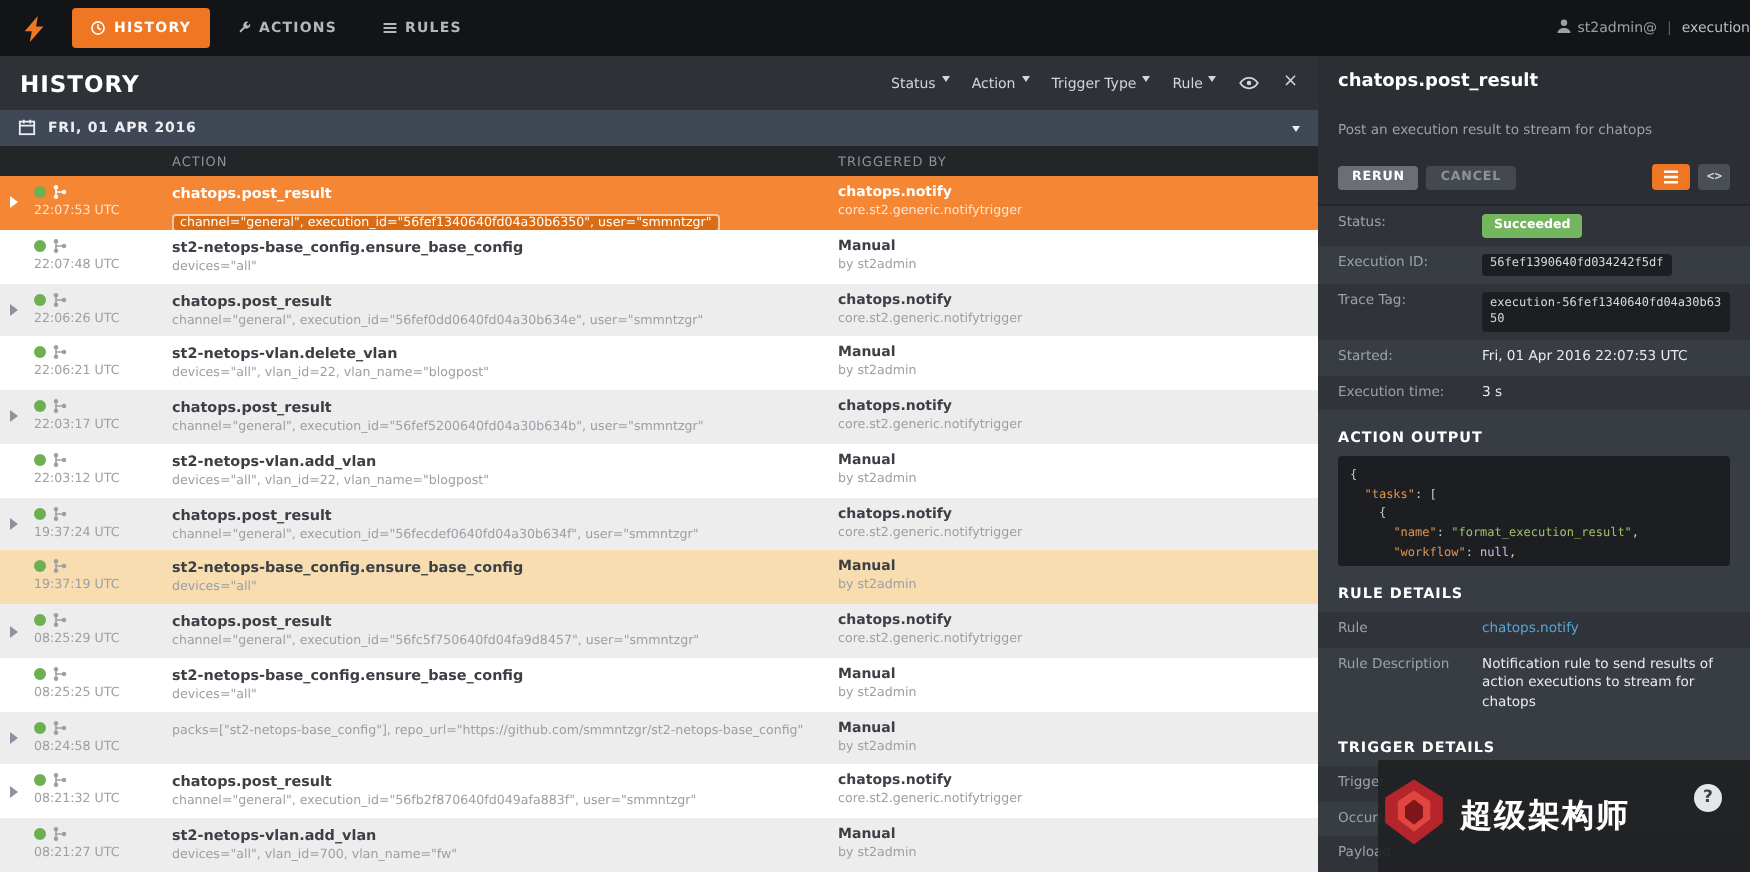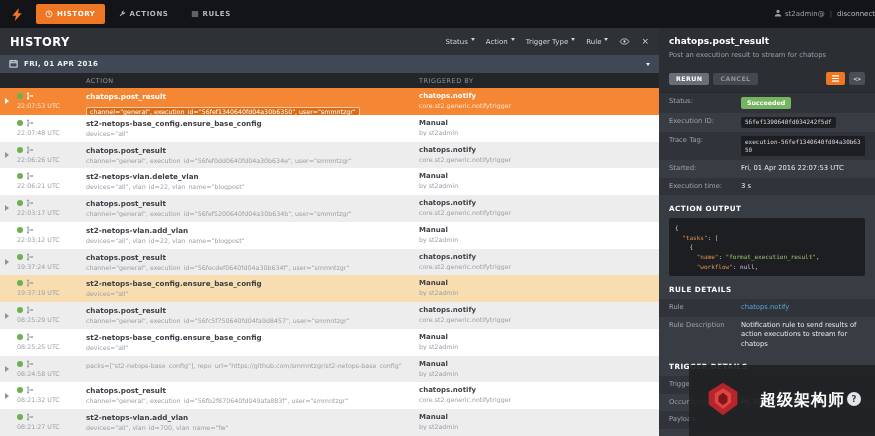--- a/index.html
+++ b/index.html
@@ -59,21 +59,21 @@
   .col.trigger{padding:4px 6px 0 0;min-width:0;overflow:hidden}
   .trig-name{font-size:7px;font-weight:bold;color:#3c4046;white-space:nowrap;overflow:hidden}
   .trig-sub{font-size:6.3px;color:#9aa0a6;margin-top:2px;white-space:nowrap;overflow:hidden}
   .row.selected .trig-name{color:#fff}
   .row.selected .trig-sub{color:#fde4cd}
 
   
   .detail-panel{width:216px;flex-shrink:0;background:#383c43;display:flex;flex-direction:column;overflow:hidden;position:relative}
   .detail-header{background:#2b2e33;padding:8px 10px 7px}
   .detail-title{font-size:9px;font-weight:bold;color:#fff}
-  .detail-desc{font-size:6.8px;color:#9da2a9;margin-top:5px;line-height:1.35}
+  .detail-desc{font-size:6.8px;color:#9da2a9;margin-top:15px;line-height:1.35}
   .detail-toolbar{background:#2b2e33;display:flex;align-items:center;gap:4px;padding:5px 10px 7px;border-bottom:1px solid #24262b}
   .btn{font-size:6.3px;font-weight:bold;letter-spacing:.4px;padding:2.5px 7px;border-radius:2px;border:none;cursor:pointer;font-family:inherit}
   .btn-rerun{background:#6a6f77;color:#fff}
   .btn-cancel{background:#44484f;color:#8d939c}
   .toolbar-spacer{flex:1}
   .icon-btn-orange{width:19px;height:13px;border-radius:2px;background:#ef7623;display:flex;align-items:center;justify-content:center;color:#fff;cursor:pointer}
   .icon-btn-code{height:13px;padding:0 4px;border-radius:2px;background:#4a4e55;color:#d2d5da;font-size:6.3px;font-weight:bold;
                  display:flex;align-items:center;cursor:pointer;font-family:"DejaVu Sans Mono",monospace}
   .kv{display:flex;padding:4px 10px;font-size:6.8px;line-height:1.4;align-items:flex-start}
   .kv-list > .kv:nth-child(odd){background:rgba(0,0,0,.13)}
@@ -84,22 +84,22 @@
               padding:1.5px 4px;border-radius:2px;word-break:break-all}
   .section-title{font-size:7.2px;font-weight:bold;color:#fff;letter-spacing:.5px;padding:9px 10px 5px}
   .code-block{margin:0 10px;background:#1c1e22;border-radius:2px;padding:5px 6px;font-family:"DejaVu Sans Mono",monospace;
               font-size:6px;line-height:1.6;color:#c9ccd1;overflow:hidden}
   .code-block .line{white-space:pre}
   .code-block .k{color:#e09552}
   .code-block .s{color:#9dc26b}
   .code-block .n{color:#d8b7e8}
   .link{color:#56a6d5;cursor:pointer;text-decoration:none;font-size:6.8px;word-break:break-all}
 
-  .watermark{position:absolute;right:0;bottom:0;width:186px;height:71px;background:rgba(32,33,36,.93);
-             display:flex;align-items:center;gap:19px;padding:0 16px;z-index:5}
+  .watermark{position:absolute;right:0;bottom:0;width:186px;height:56px;background:rgba(32,33,36,.93);
+             display:flex;align-items:center;gap:5px;padding:0 0;z-index:5}
   .wm-text{font-size:16px;font-weight:bold;color:#fff;letter-spacing:1px;white-space:nowrap}
   .help-btn{position:absolute;right:14px;bottom:30px;width:14px;height:14px;border-radius:50%;background:#e4e7ea;color:#3c4046;
             font-size:8.5px;font-weight:bold;display:flex;align-items:center;justify-content:center;cursor:pointer;z-index:6}
 </style>
 </head>
 <body>
 
 <div class="app">
 
   <header class="navbar">
@@ -139,21 +139,21 @@
       <span class="user">
         <span>
           <svg width="8" height="8" viewBox="0 0 10 10">
               <circle cx="5" cy="3" r="2" fill="#9aa0a8"></circle>
               <path d="M1 9.3c0-2 2-3 4-3s4 1 4 3z" fill="#9aa0a8"></path>
             </svg>
         </span>
         <span>st2admin@</span>
       </span>
       <span class="sep">|</span>
-      <a class="disconnect">disconnect</a>
+      <a class="disconnect">execution</a>
     </div>
   </header>
 
   <div class="main">
 
     <section class="history-panel">
       <div class="panel-header">
         <h1>HISTORY</h1>
         <div class="filters">
           <span class="filter">

